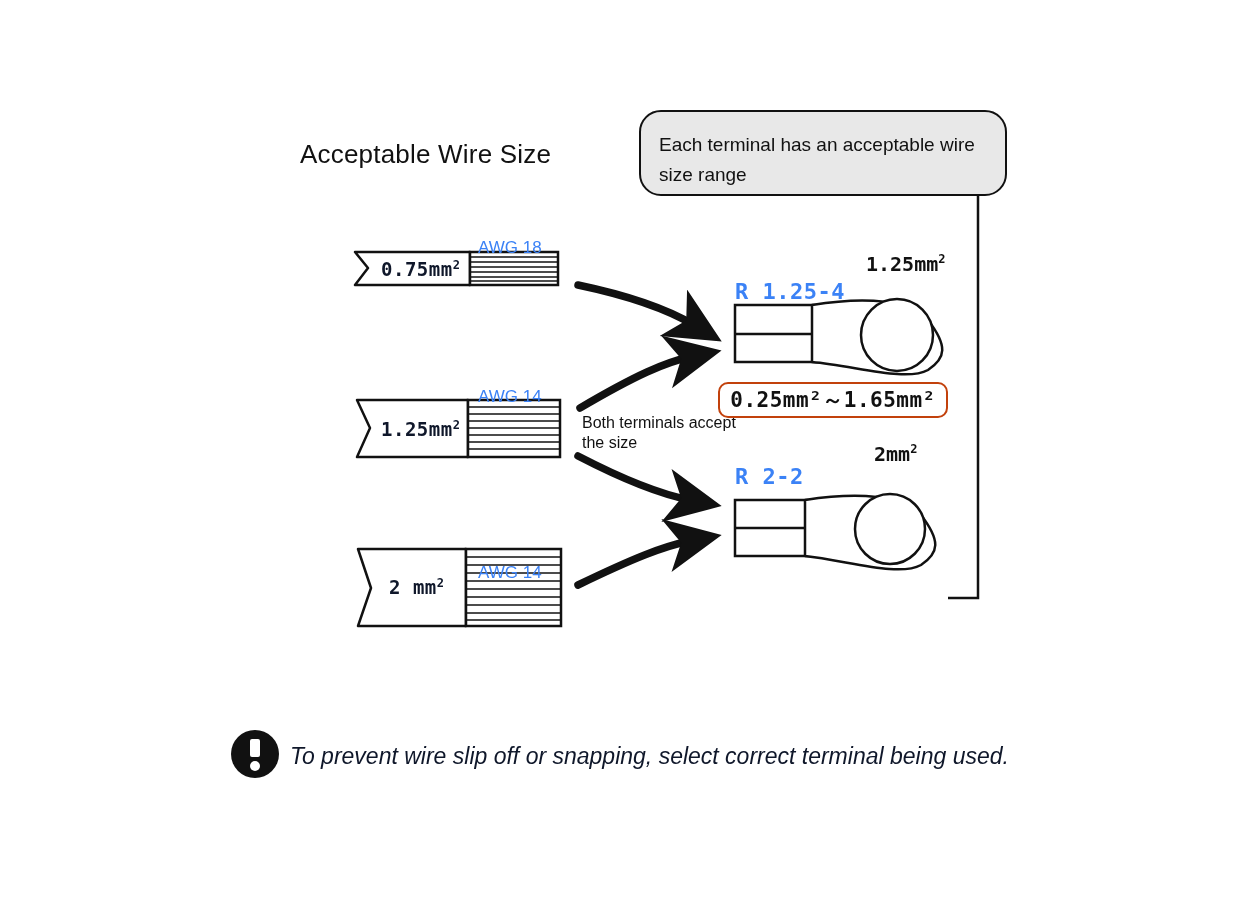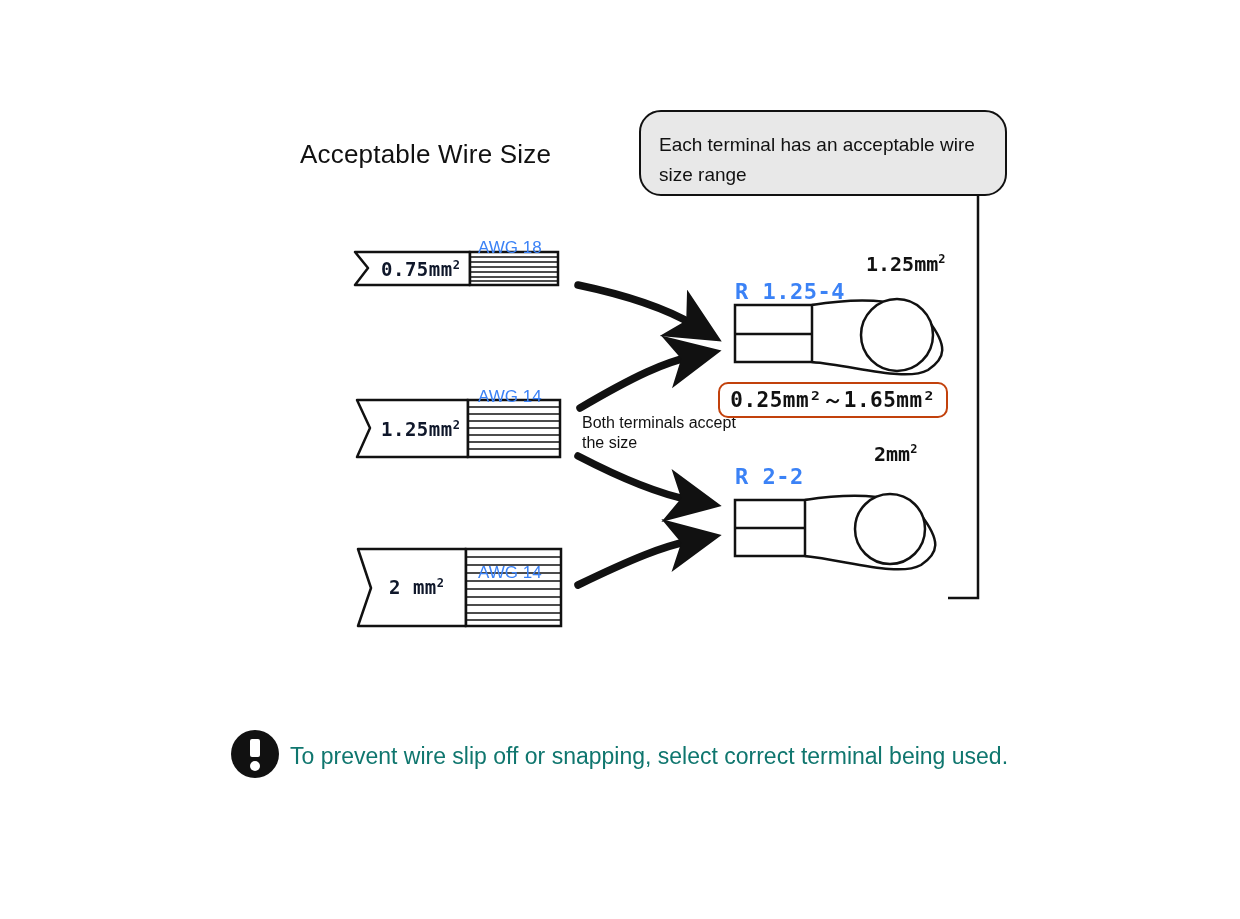--- a/index.html
+++ b/index.html
@@ -133,21 +133,22 @@
     height: 10px;
     background: #fff;
     border-radius: 50%;
   }
   #warn-text {
     left: 290px;
     top: 738px;
     width: 740px;
     font-size: 23px;
     line-height: 36px;
-    color: #0f766e;
+    color: #0f172a;
+    font-style: italic;
   }
 
   svg.overlay {
     position: absolute;
     left: 0; top: 0;
     width: 1240px;
     height: 919px;
     pointer-events: none;
   }
 </style>

